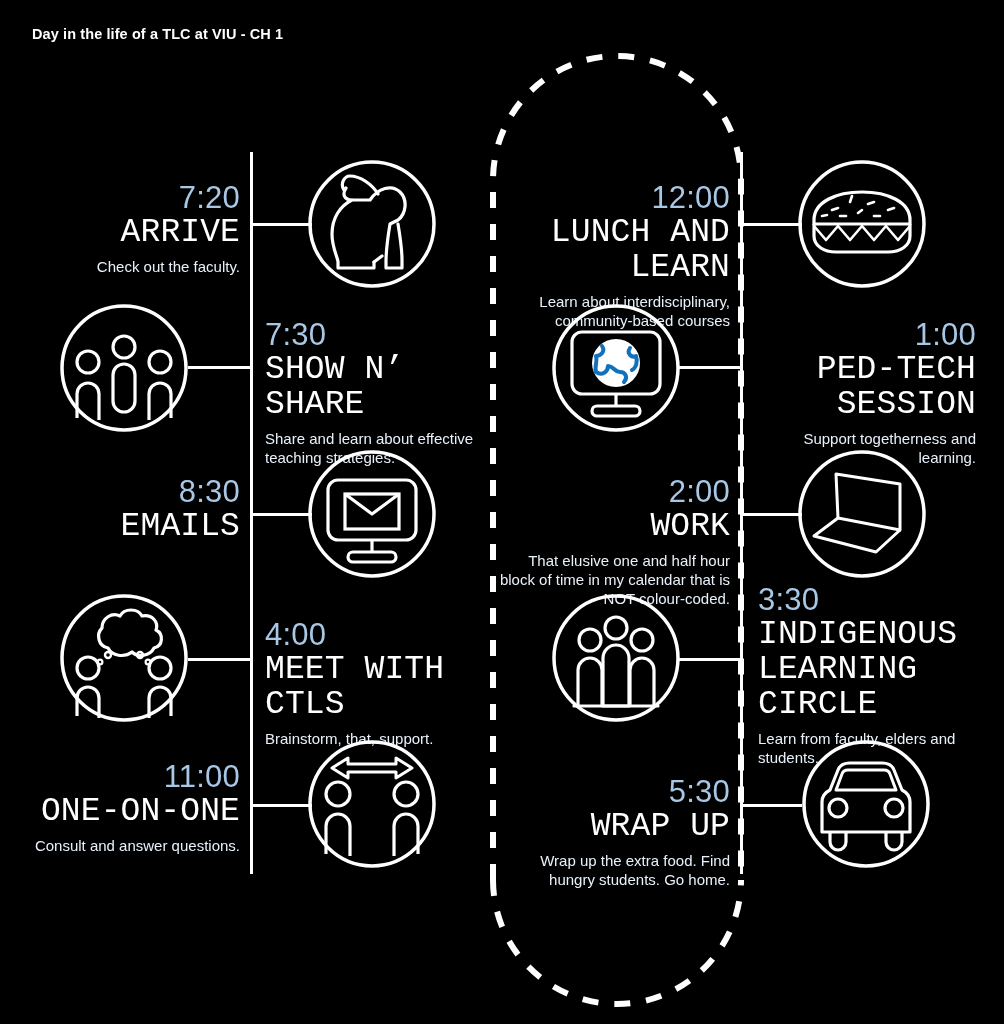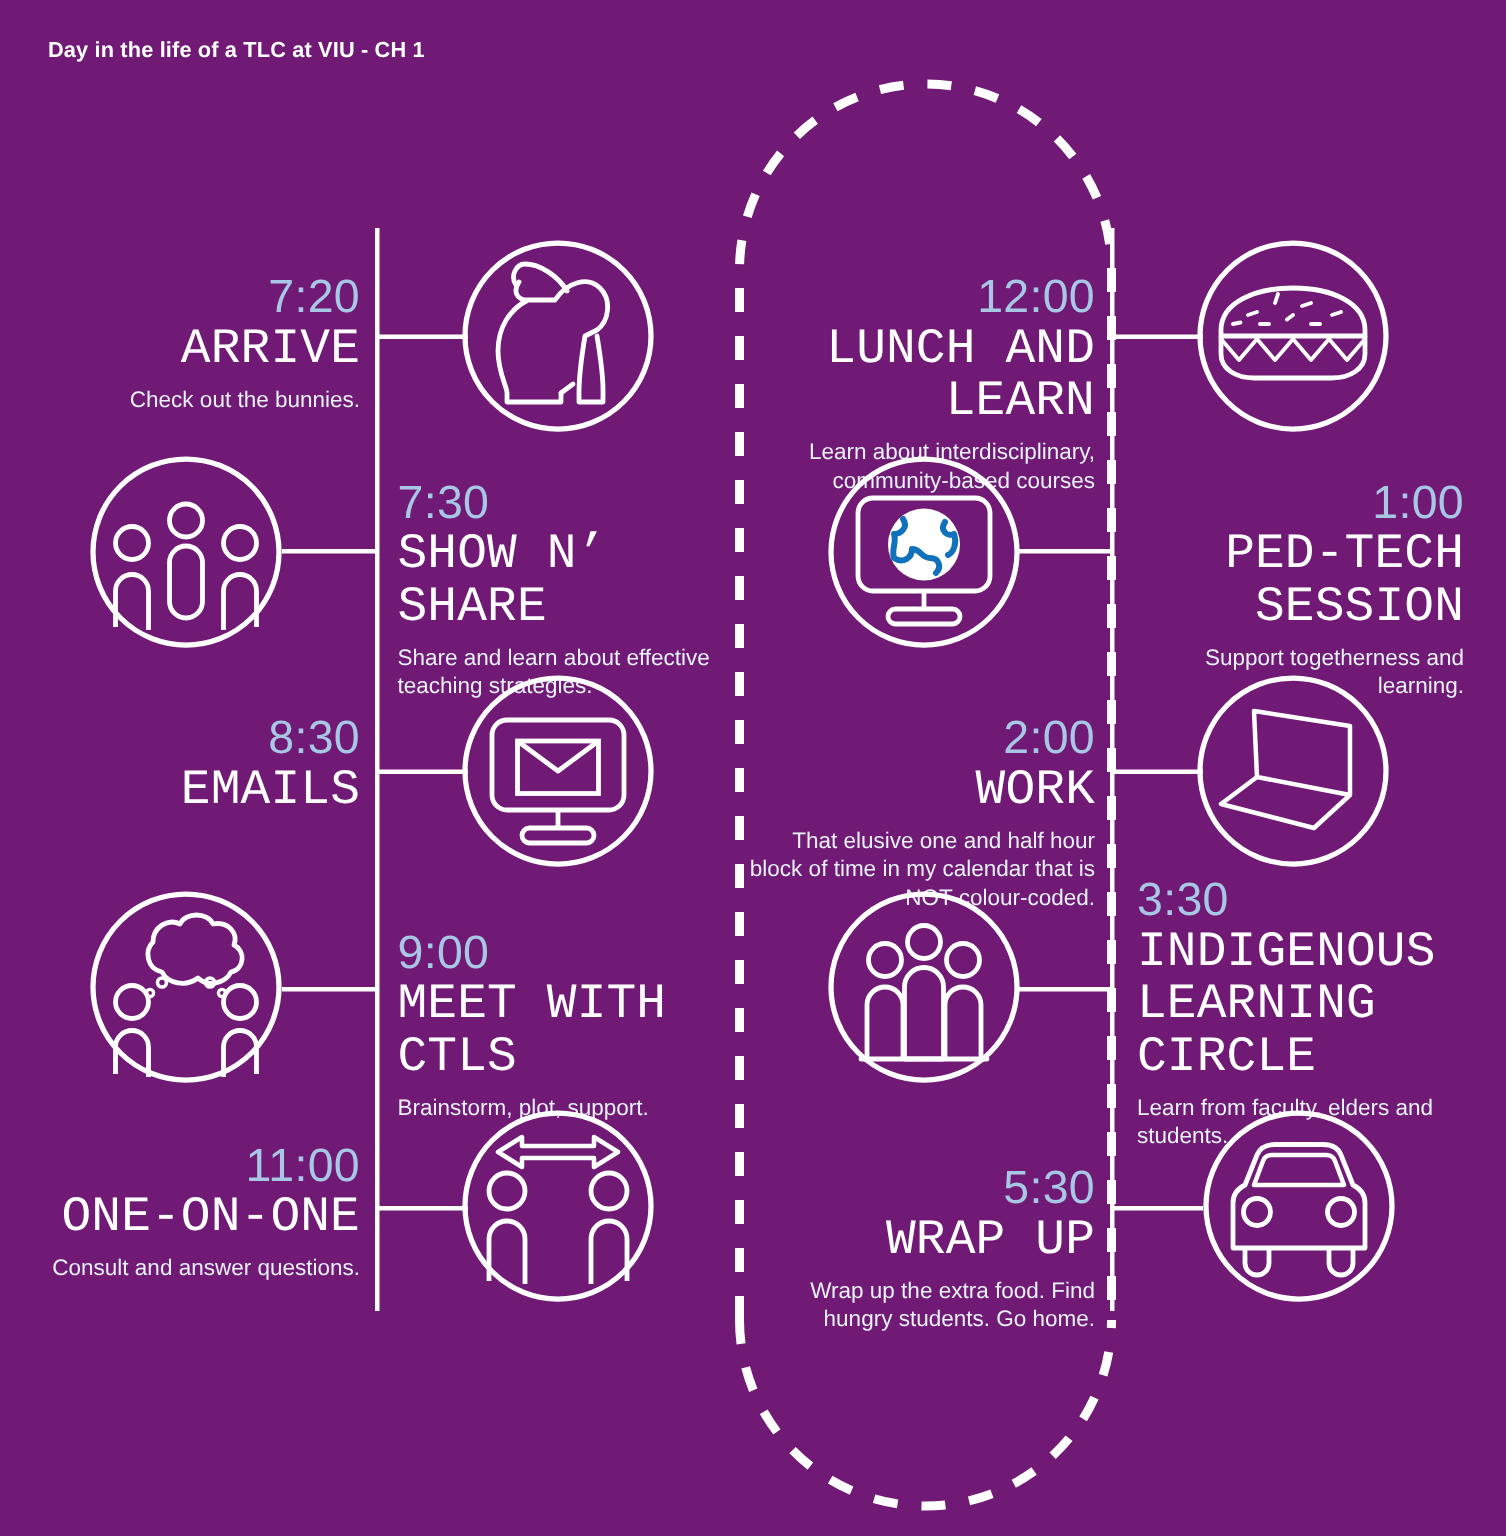--- a/index.html
+++ b/index.html
@@ -2,21 +2,21 @@
 <html><head>
 <meta charset="utf-8">
 <style>
   * { box-sizing: border-box; margin: 0; padding: 0; }
   html, body {
     width: 1004px; height: 1024px;
     background: #1271bb;
     font-family: "Liberation Sans", sans-serif;
     overflow: hidden;
   }
-  #stage { position: relative; width: 1004px; height: 1024px; background: #701a75; }
+  #stage { position: relative; width: 1004px; height: 1024px; background: #000000; }
 
   .title {
     position: absolute; left: 32px; top: 26px;
     font-size: 14.5px; font-weight: 700; color: #ffffff;
     letter-spacing: .1px;
   }
 
   
   .loop { position: absolute; left: 0; top: 0; pointer-events: none; }
 
@@ -60,21 +60,21 @@
     <path d="M 493,880 A 124,124 0 0 0 741,880" fill="none" stroke="#ffffff" stroke-width="6" stroke-dasharray="16 16" stroke-linecap="butt"></path>
   </svg>
 
   <div class="spine" style="left:250px; top:152px; height:722px;"></div>
   <div class="spine" style="left:740px; top:152px; height:722px;"></div>
 
   <div class="connector" style="left:252px; top:223px; width:60px;"></div>
   <div class="txt right" style="left:10px; top:166px; width:230px;">
     <div class="time">7:20</div>
     <div class="headline">ARRIVE</div>
-    <div class="desc">Check out the bunnies.</div>
+    <div class="desc">Check out the faculty.</div>
   </div>
   <div class="icon-wrap" style="left:306px; top:158px;">
     <svg width="132" height="132" viewBox="0 0 132 132">
       <circle cx="66" cy="66" r="62" fill="none" stroke="#ffffff" stroke-width="3.5"></circle>
       <path d="M38,32 C34,26 38,18 44,18 C54,18 66,26 72,36
                M40,30 C36,36 38,42 46,42 L64,42
                M46,42 C34,48 26,60 26,76 C26,90 32,100 32,104 L32,110 L68,110 L68,104
                M64,42 C72,30 86,26 94,34 C102,42 100,56 92,62 L84,66 C82,78 80,92 80,104
                L80,110 L96,110 L96,102 C96,90 94,78 92,66" fill="none" stroke="#ffffff" stroke-width="3.2" stroke-linejoin="round" stroke-linecap="round"></path>
       <path d="M68,104 L76,98" fill="none" stroke="#ffffff" stroke-width="3.2" stroke-linecap="round"></path>
@@ -112,23 +112,23 @@
       <rect x="22" y="32" width="88" height="60" rx="10" fill="none" stroke="#ffffff" stroke-width="3.2"></rect>
       <rect x="39" y="46" width="54" height="35" fill="none" stroke="#ffffff" stroke-width="3.2"></rect>
       <path d="M39,46 L66,66 L93,46" fill="none" stroke="#ffffff" stroke-width="3.2" stroke-linejoin="round"></path>
       <path d="M66,92 L66,104" fill="none" stroke="#ffffff" stroke-width="3.2"></path>
       <rect x="42" y="104" width="48" height="10" rx="5" fill="none" stroke="#ffffff" stroke-width="3.2"></rect>
     </svg>
   </div>
 
   <div class="connector" style="left:188px; top:658px; width:64px;"></div>
   <div class="txt left" style="left:265px; top:603px; width:230px;">
-    <div class="time">9:00</div>
+    <div class="time">4:00</div>
     <div class="headline">MEET WITH CTLS</div>
-    <div class="desc">Brainstorm, plot, support.</div>
+    <div class="desc">Brainstorm, that, support.</div>
   </div>
   <div class="icon-wrap" style="left:58px; top:592px;">
     <svg width="132" height="132" viewBox="0 0 132 132">
       <circle cx="66" cy="66" r="62" fill="none" stroke="#ffffff" stroke-width="3.5"></circle>
       <path d="M44,36 C44,26 54,20 62,24 C66,16 80,16 84,24 C94,22 101,30 98,38
                C106,42 105,54 96,56 C92,64 80,66 74,60 C66,66 54,64 50,56
                C40,54 38,42 44,36 Z" fill="none" stroke="#ffffff" stroke-width="3.2" stroke-linejoin="round"></path>
       <circle cx="50" cy="63" r="3" fill="none" stroke="#ffffff" stroke-width="2.4"></circle>
       <circle cx="42" cy="70" r="2.4" fill="none" stroke="#ffffff" stroke-width="2.2"></circle>
       <circle cx="82" cy="63" r="3" fill="none" stroke="#ffffff" stroke-width="2.4"></circle>

